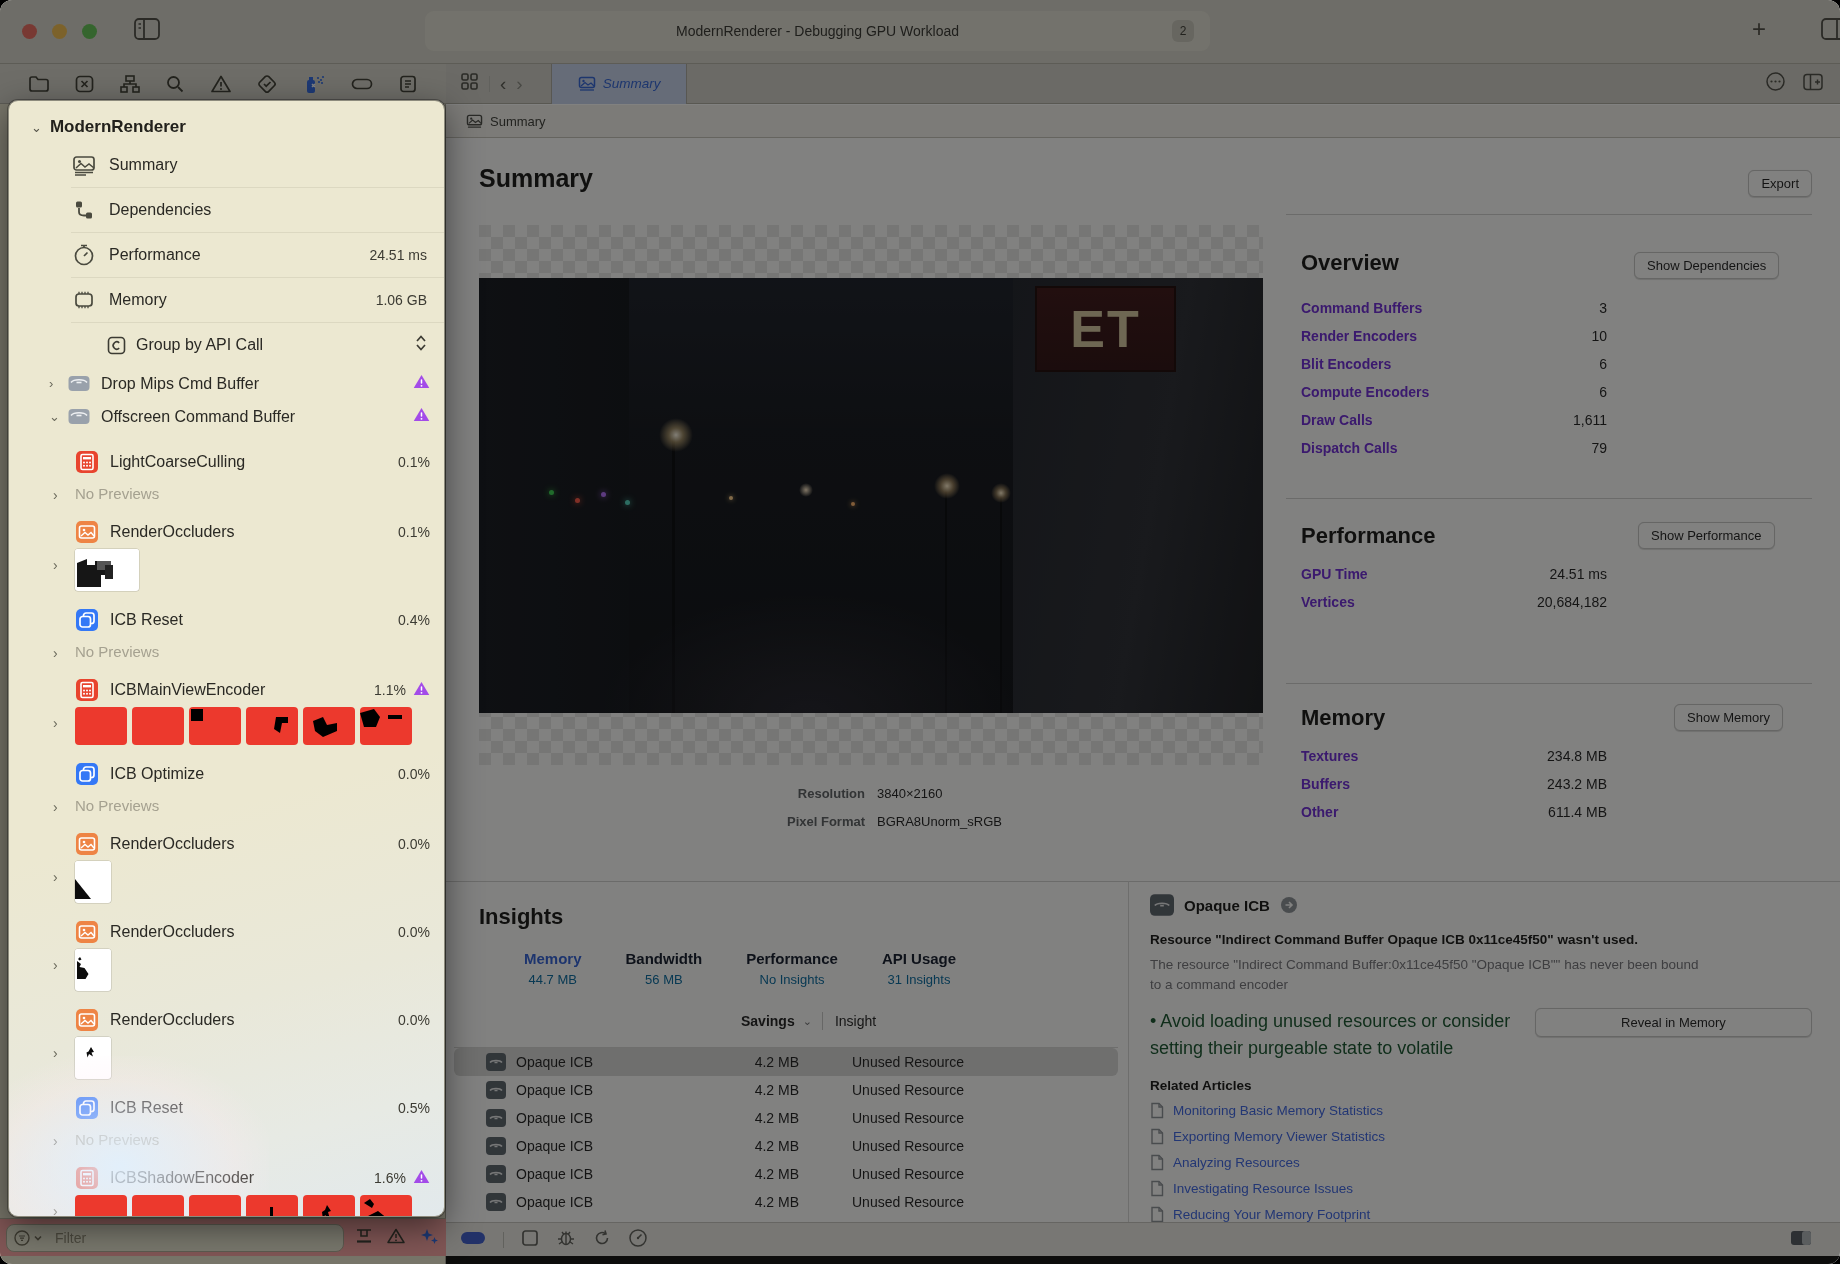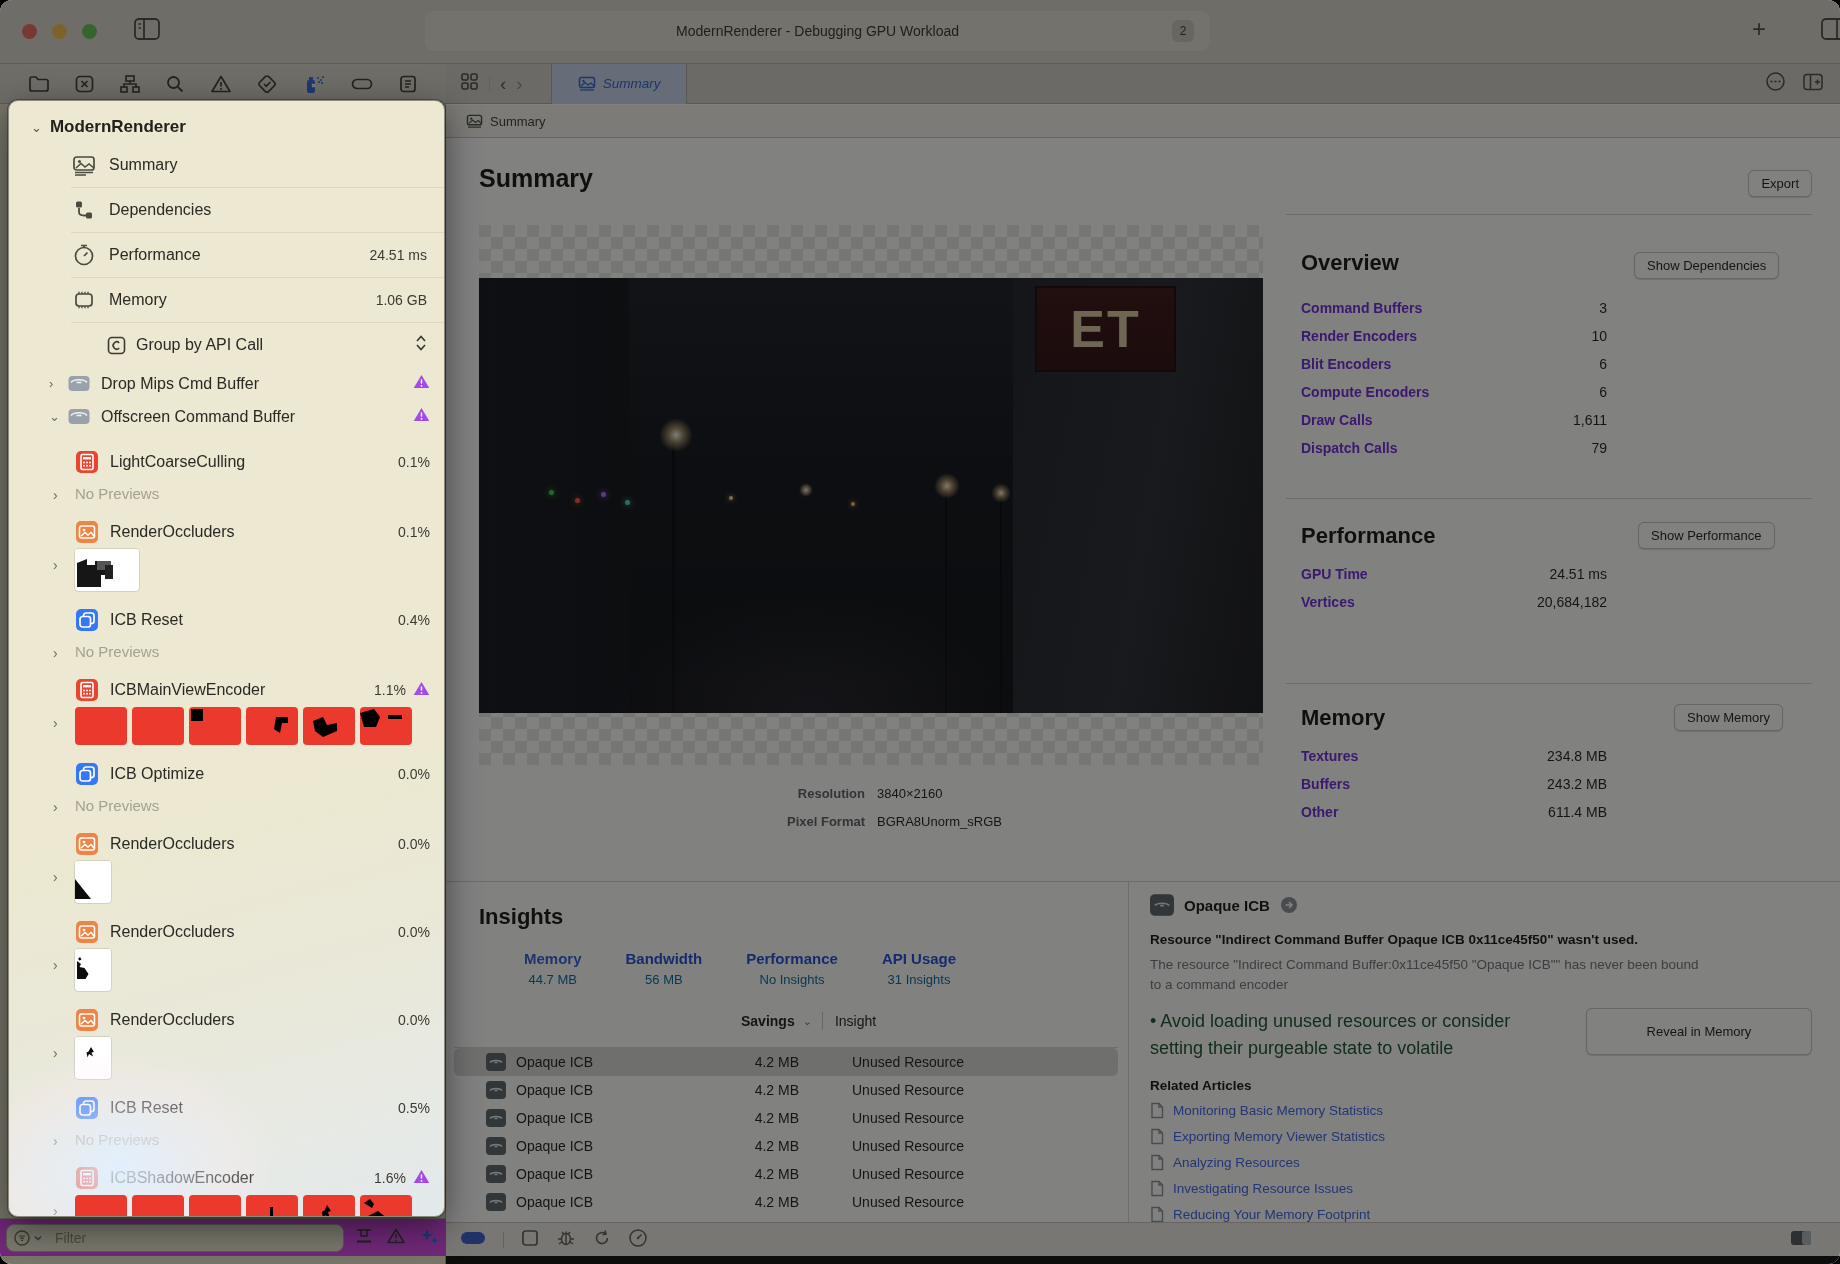--- a/index.html
+++ b/index.html
@@ -19,21 +19,21 @@
   .title-badge{position:absolute;right:16px;top:9px;min-width:22px;height:22px;background:#c9c7bc;border-radius:6px;display:flex;align-items:center;justify-content:center;font-size:12px;color:#3a3933;}
   .tb-plus{position:absolute;left:1752px;top:17px;font-size:24px;color:#4b4a44;line-height:1;}
   .tb-panes{position:absolute;left:1820px;top:16px;width:28px;height:26px;}
 
   
   .navstrip{position:absolute;left:0;top:64px;width:446px;height:40px;background:#d8d6cc;display:flex;align-items:center;justify-content:space-between;padding:0 28px;border-bottom:1px solid #b3b1a7;}
   .navstrip svg{display:block;}
 
   
   .left-underlay{position:absolute;left:0;top:104px;width:446px;bottom:0;background:#ece8d1;border-right:1px solid #a8a69a;}
-  .filterbar{position:absolute;left:0;bottom:8px;width:446px;height:38px;background:#d946ef;border-top:1px solid #b9b5a0;display:flex;align-items:center;padding:0 6px;}
+  .filterbar{position:absolute;left:0;bottom:8px;width:446px;height:38px;background:#fca5a5;border-top:1px solid #b9b5a0;display:flex;align-items:center;padding:0 6px;}
   .filterfield{display:flex;align-items:center;width:340px;height:28px;border:1px solid #b2ae98;border-radius:8px;background:#efecd8;padding:0 6px;}
   .filterfield .ph{color:#908c77;font-size:14px;margin-left:8px;}
   .filter-right{display:flex;align-items:center;gap:12px;margin-left:10px;}
 
   
   .main{position:absolute;left:446px;top:64px;right:0;bottom:0;background:#fff;}
   .tabstrip{position:absolute;left:0;top:0;right:0;height:40px;background:#d2d0c8;border-bottom:1px solid #abA9a0;display:flex;align-items:center;}
   .tabstrip .tsicons{display:flex;align-items:center;gap:10px;padding:0 14px;}
   .activetab{height:40px;display:flex;align-items:center;gap:7px;background:#c7d3ee;border-left:1px solid #a9a7a0;border-right:1px solid #a9a7a0;padding:0 26px;margin-left:14px;}
   .activetab .label{color:#2e62d9;font-style:italic;font-size:13.5px;}
@@ -72,42 +72,42 @@
   .sect-h2{position:absolute;font-size:22px;font-weight:700;color:#141414;}
   .statrow{position:absolute;left:855px;width:306px;display:flex;justify-content:space-between;font-size:14px;}
   .statrow .sl{font-weight:700;color:#6d28d9;}
   .statrow .sv{color:#1d1d1f;}
 
   
   .ins-left{position:absolute;left:0;top:743px;width:682px;bottom:0;border-top:1px solid #d2d2d2;}
   .ins-h2{position:absolute;left:33px;top:22px;font-size:22px;font-weight:700;color:#141414;}
   .ins-tabs{position:absolute;left:78px;top:68px;display:flex;gap:44px;}
   .ins-tab{text-align:center;}
-  .ins-tab .tl{font-size:15px;font-weight:600;color:#1d4ed8;}
+  .ins-tab .tl{font-size:15px;font-weight:600;color:#0f172a;}
   .ins-tab.active .tl{color:#2e5fd9;}
   .ins-tab .tv{font-size:13px;color:#0369a1;margin-top:5px;}
   .ins-cols{position:absolute;left:295px;top:130px;display:flex;align-items:center;font-size:14px;color:#1d1d1f;}
   .ins-cols .c1{font-weight:700;}
   .ins-cols .chev{color:#6e6e73;font-size:11px;margin:0 10px 0 8px;}
   .ins-cols .sep{width:1px;height:18px;background:#c9c9c9;margin-right:12px;}
   .ins-table{position:absolute;left:8px;right:10px;top:165px;border-top:1px solid #d8d8d8;}
   .ins-row{position:relative;height:28px;display:flex;align-items:center;padding-left:32px;font-size:14px;color:#1d1d1f;border-radius:6px;}
   .ins-row.selected{background:#d9d9d9;}
   .ins-row .nm{margin-left:10px;}
   .ins-row .sv{position:absolute;left:230px;width:115px;text-align:right;}
   .ins-row .it{position:absolute;left:398px;}
 
   .ins-right{position:absolute;left:682px;top:743px;right:0;bottom:0;border-top:1px solid #d2d2d2;border-left:1px solid #d8d8d8;padding:12px 28px 0 21px;}
   .d-head{display:flex;align-items:center;gap:10px;}
   .d-head .dt{font-size:15px;font-weight:700;color:#141414;}
   .d-headline{margin-top:16px;font-size:13.5px;font-weight:700;color:#141414;}
   .d-desc{margin-top:8px;font-size:13.5px;color:#73737a;line-height:1.45;width:560px;}
   .d-sugg-wrap{position:relative;margin-top:14px;}
   .d-sugg{font-size:18px;color:#14532d;width:400px;line-height:1.5;}
-  .reveal-btn{position:absolute;right:0;top:0;width:226px;padding:15px 0;}
+  .reveal-btn{position:absolute;right:0;top:0;width:277px;padding:6px 0;}
   .d-related{margin-top:16px;font-size:13.5px;font-weight:700;color:#141414;}
   .d-link{display:flex;align-items:center;gap:9px;margin-top:9px;}
   .d-link a{font-size:13.5px;color:#3b64e6;text-decoration:none;}
 
   
   .bottombar{position:absolute;left:0;bottom:8px;right:0;height:34px;background:#ecebe7;border-top:1px solid #c6c5c0;display:flex;align-items:center;gap:17px;padding:0 14px;}
   .bb-sep{width:1px;height:16px;background:#bdbcb7;}
   .bb-right{margin-left:auto;padding-right:14px;}
   .blackstrip{position:absolute;left:0;bottom:0;width:100%;height:8px;background:#0d0d0d;}
 

